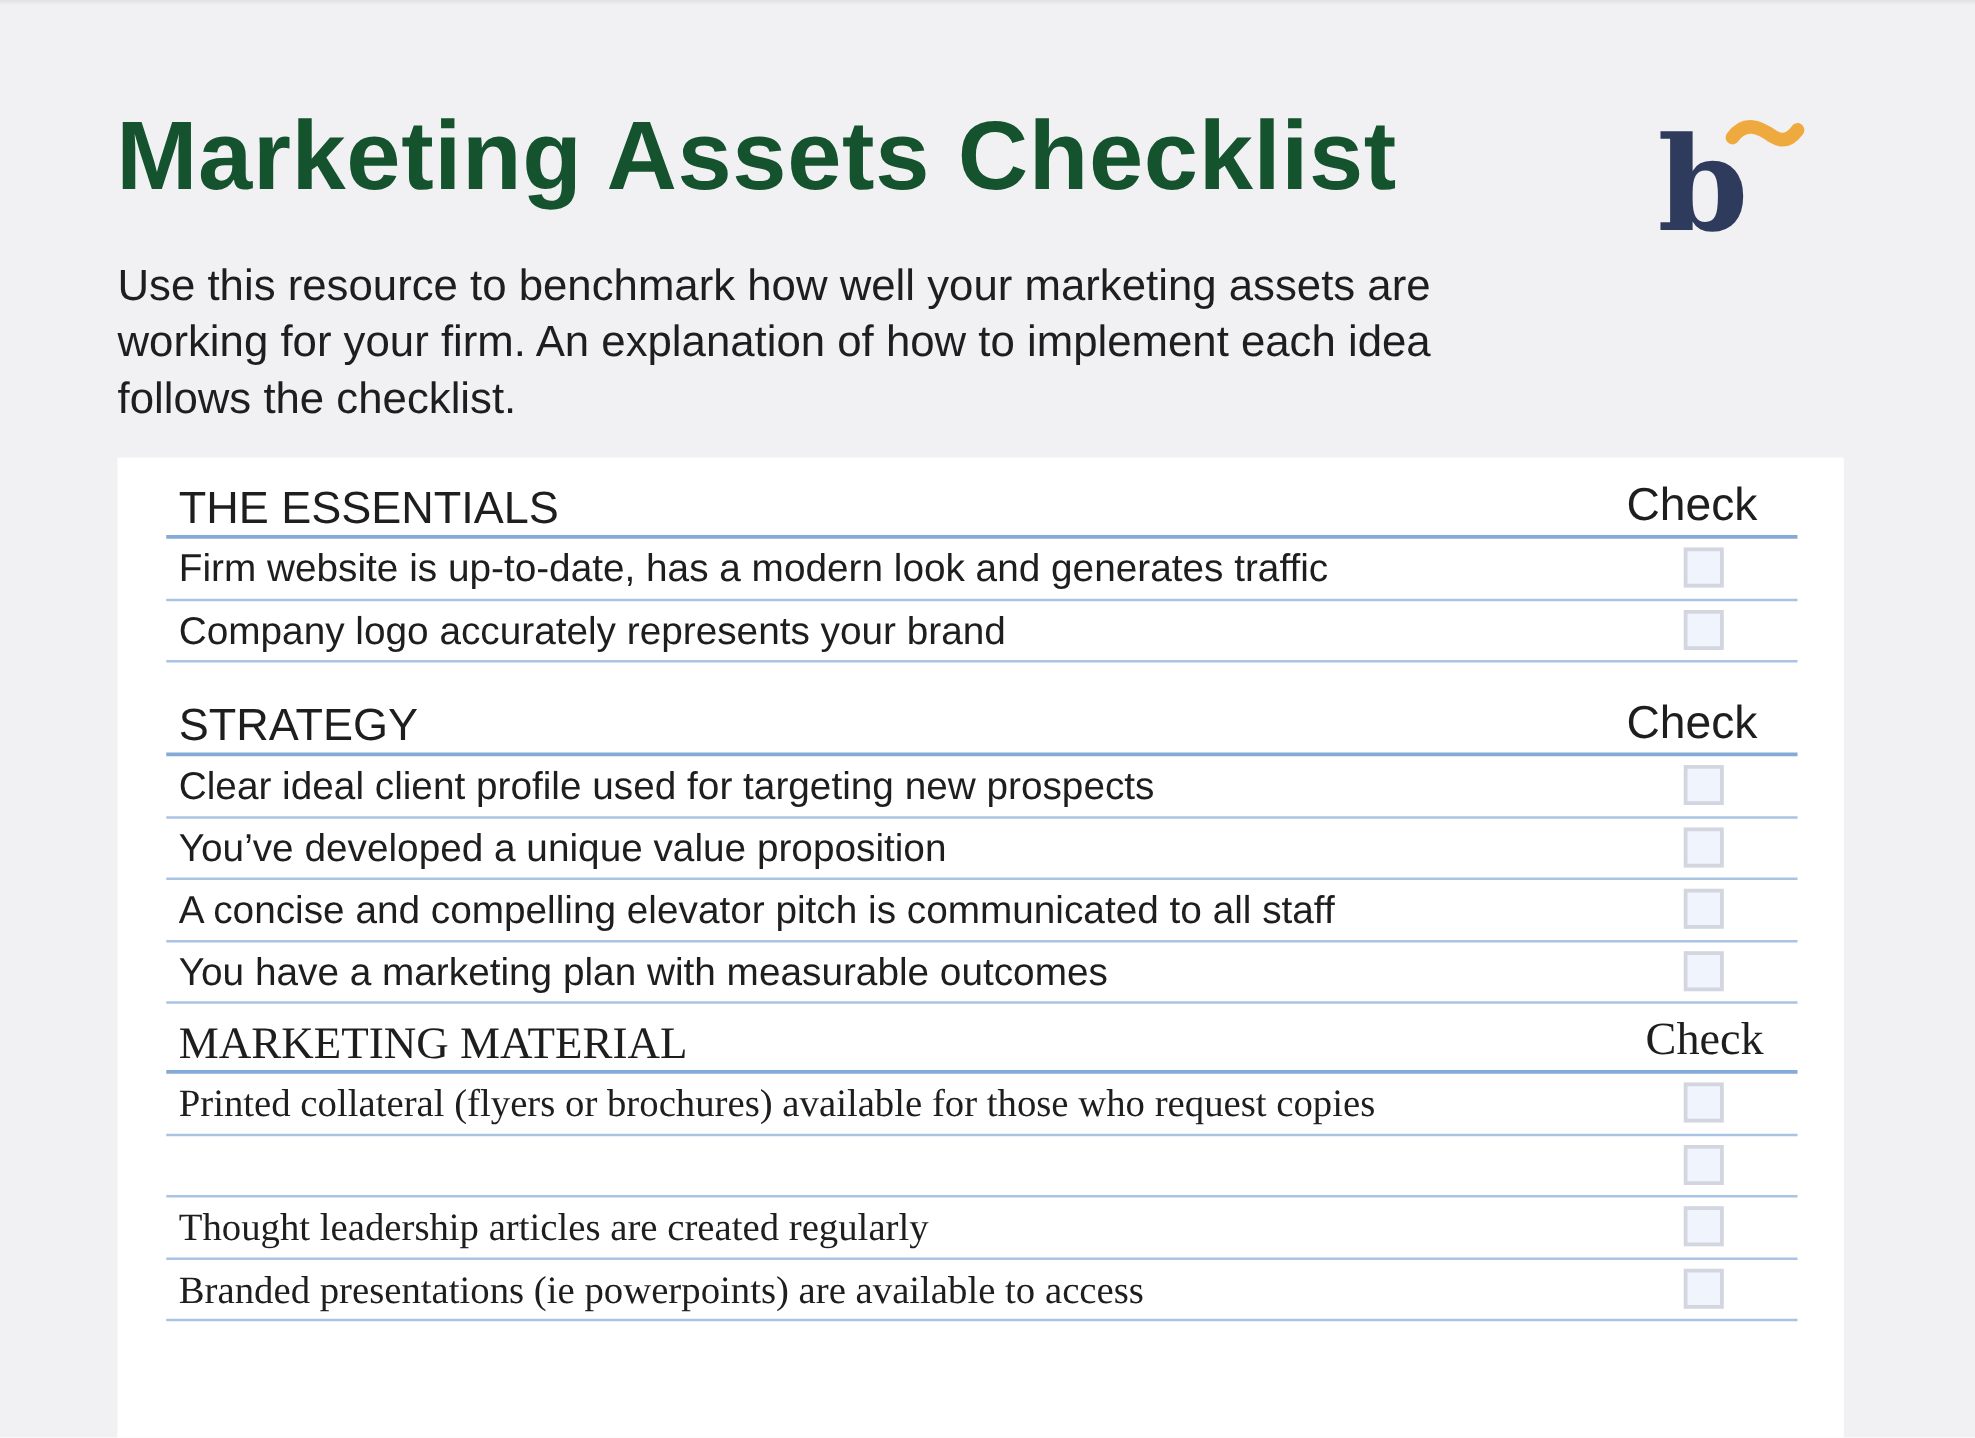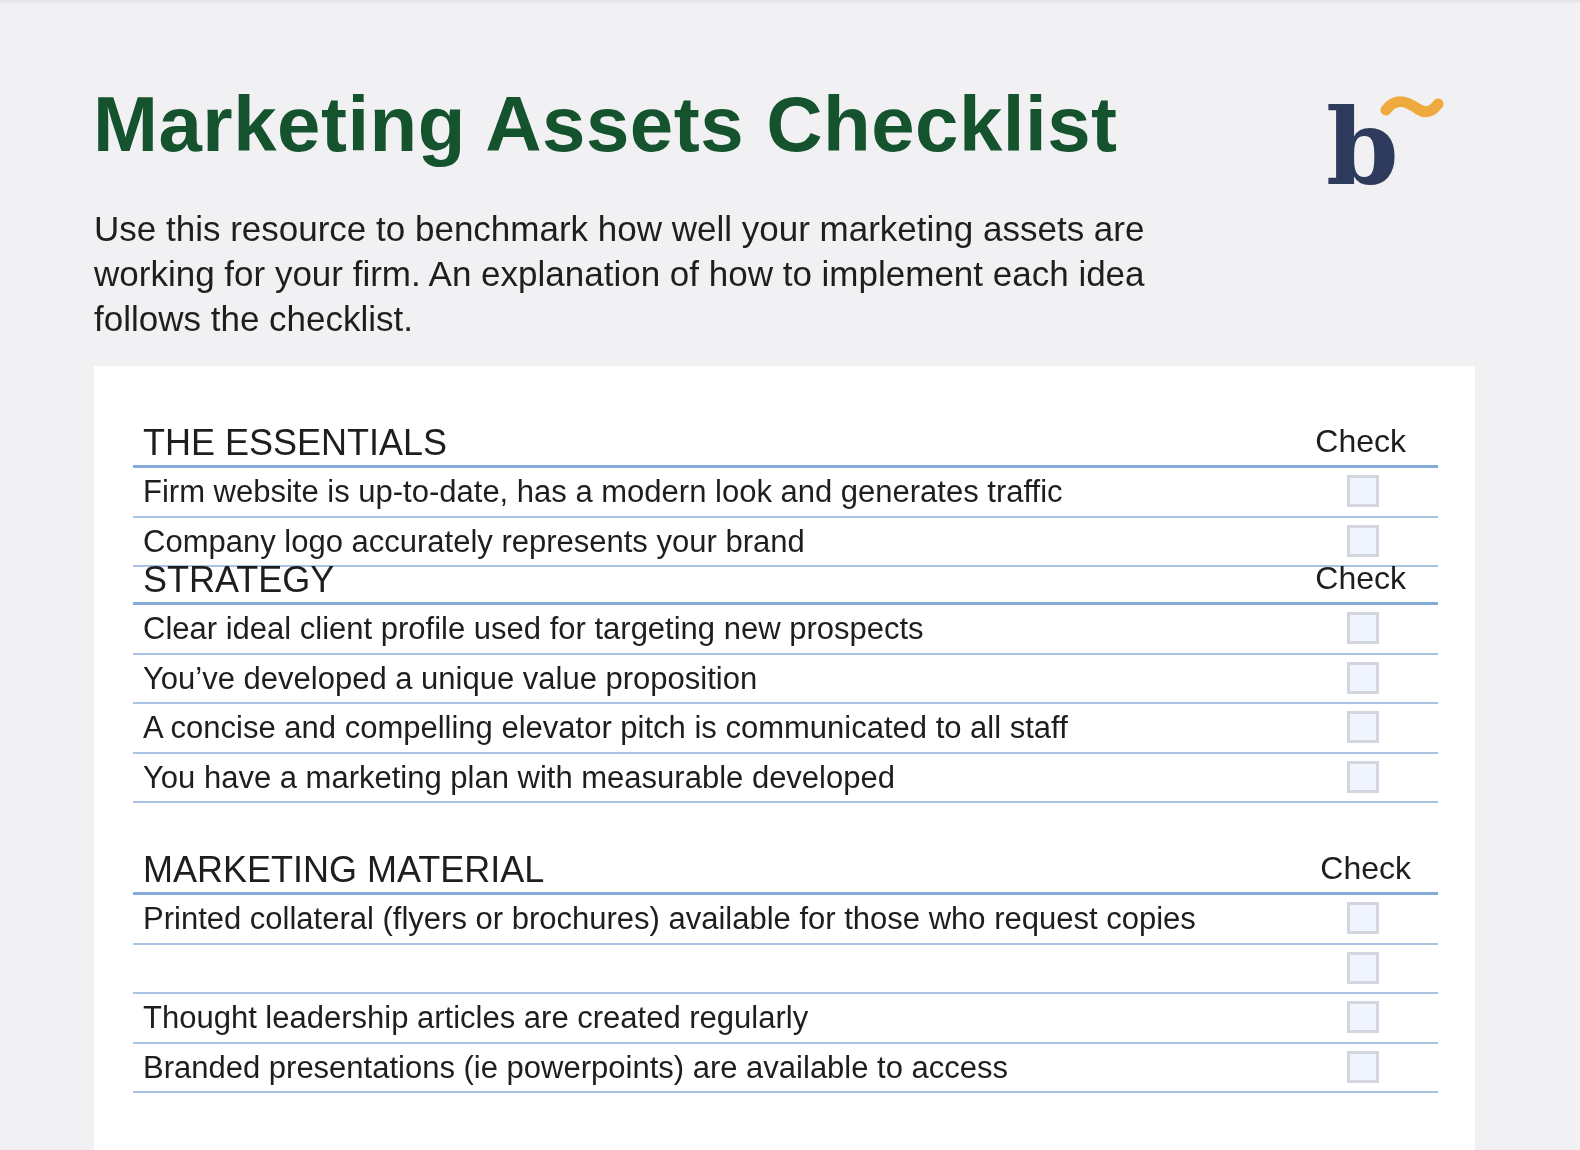--- a/index.html
+++ b/index.html
@@ -30,21 +30,21 @@
   .sec-head {
     position: relative; height: 62px;
     border-bottom: 3px solid #84aad6;
   }
   .sec-title {
     position: absolute; left: 10px; bottom: 2px;
     font-size: 36px; line-height: 40px; color: #1e1e1e;
   }
   .sec-check {
     position: absolute; right: 32px; bottom: 6px;
-    font-size: 32px; line-height: 36px; color: #1e1e1e;
+    font-size: 37px; line-height: 36px; color: #1e1e1e;
   }
   .row {
     position: relative; height: 47.5px;
     border-bottom: 2px solid #a9c3e3;
   }
   .row-label {
     position: absolute; left: 10px; top: 5px;
     font-size: 31px; line-height: 38px; color: #1e1e1e; white-space: nowrap;
   }
   .checkbox {
@@ -65,21 +65,21 @@
   <svg width="120" height="100" viewBox="0 0 120 100">
     <text x="0" y="92" font-family="'DejaVu Serif', 'Liberation Serif', serif" font-weight="bold" font-size="104" fill="#2f3b5c">b</text>
     <path d="M60 18 C70 4, 82 10, 92 17 C100 22, 106 20, 112 12" stroke="#eeaa3e" stroke-width="11" fill="none" stroke-linecap="round"></path>
   </svg>
 </div>
 
 <p class="intro">Use this resource to benchmark how well your marketing assets are working for your firm. An explanation of how to implement each idea follows the checklist.</p>
 
 <div class="panel">
 
-  <div class="section" style="top:0px;margin-top:37px;">
+  <div class="section" style="top:0px;">
     <div class="sec-head">
       <span class="sec-title">THE ESSENTIALS</span>
       <span class="sec-check">Check</span>
     </div>
     <div class="row">
       <span class="row-label">Firm website is up-to-date, has a modern look and generates traffic</span>
       <div class="checkbox"></div>
     </div>
     <div class="row">
       <span class="row-label">Company logo accurately represents your brand</span>
@@ -98,26 +98,26 @@
     </div>
     <div class="row">
       <span class="row-label">You’ve developed a unique value proposition</span>
       <div class="checkbox"></div>
     </div>
     <div class="row">
       <span class="row-label">A concise and compelling elevator pitch is communicated to all staff</span>
       <div class="checkbox"></div>
     </div>
     <div class="row">
-      <span class="row-label">You have a marketing plan with measurable developed</span>
+      <span class="row-label">You have a marketing plan with measurable outcomes</span>
       <div class="checkbox"></div>
     </div>
   </div>
 
-  <div class="section" style="top:464px;">
+  <div class="section" style="top:428px;font-family:Liberation Serif, serif;">
     <div class="sec-head">
       <span class="sec-title">MARKETING MATERIAL</span>
       <span class="sec-check" style="right:27px;">Check</span>
     </div>
     <div class="row">
       <span class="row-label">Printed collateral (flyers or brochures) available for those who request copies</span>
       <div class="checkbox"></div>
     </div>
     <div class="row">
       <div class="checkbox"></div>

